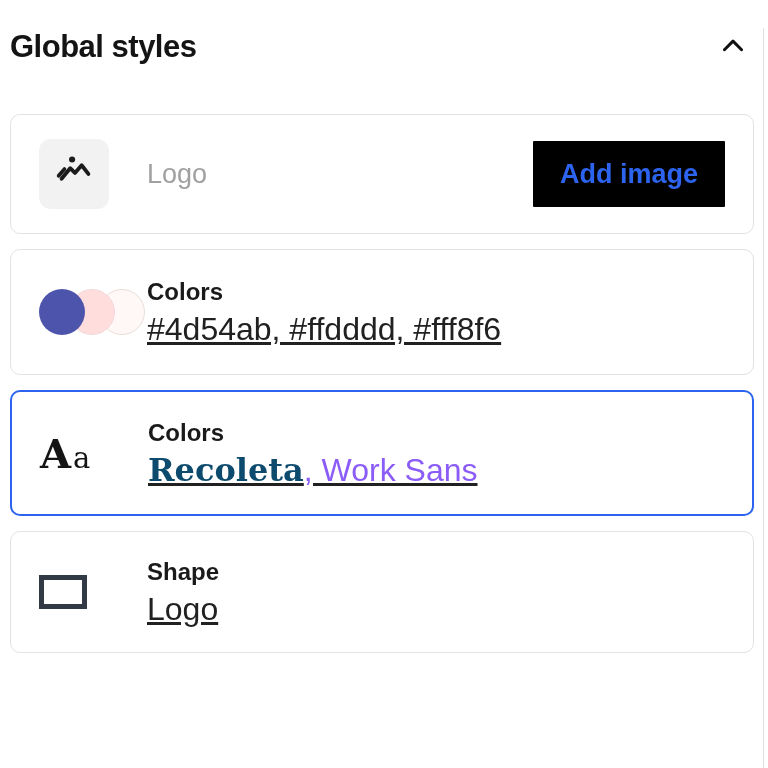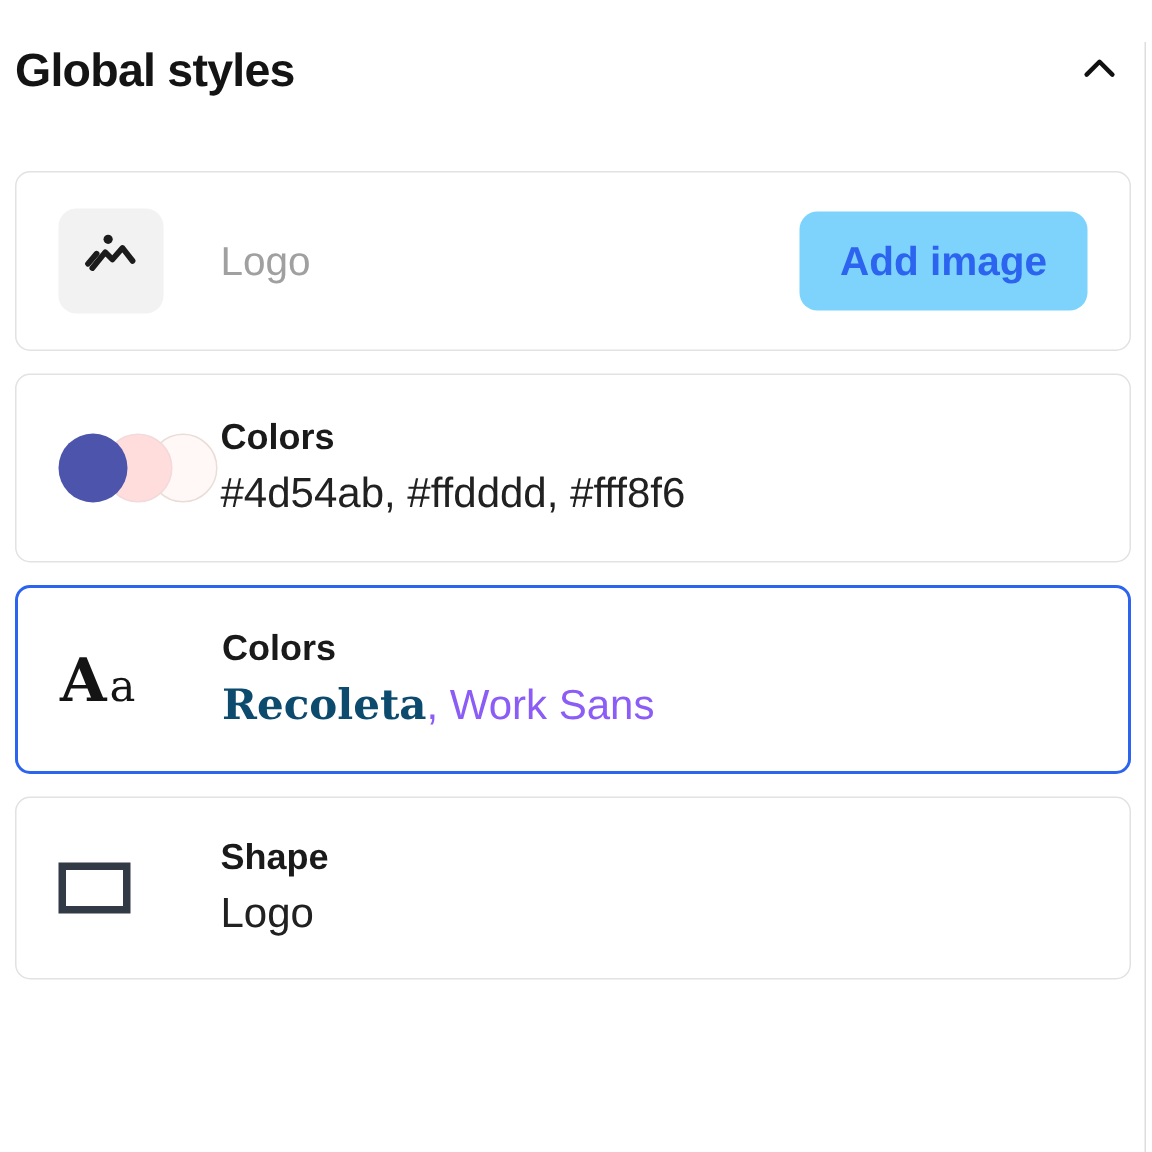--- a/index.html
+++ b/index.html
@@ -23,33 +23,33 @@
   .card-logo   { height:120px; }
   .card-colors { height:126px; }
   .card-fonts  { height:126px; }
   .card-shape  { height:122px;padding-left:28px; }
 
   .icon-area { width:108px; flex-shrink:0; display:flex; align-items:center; }
 
   .logo-tile { width:70px; height:70px; background:#f2f2f2; border-radius:12px;
                display:flex; align-items:center; justify-content:center; }
   .logo-placeholder { font-size:27px; color:#a0a0a0; }
-  .add-image-btn { margin-left:auto; height:66px; padding:0 27px; background:#7dd3fc;
-                   border:none; border-radius:12px; font-family:inherit;
+  .add-image-btn { margin-left:auto; height:66px; padding:0 27px; background:#000000;
+                   border:none; border-radius:1px; font-family:inherit;
                    font-size:27px; font-weight:700; color:#2c64f0; cursor:pointer; }
 
   .swatch-row { display:flex; align-items:center; }
   .swatch { width:46px; height:46px; border-radius:50%; }
   .swatch-1 { position:relative; z-index:3; }
   .swatch-2 { margin-left:-16px; position:relative; z-index:2; border:1px solid #f3d9d9; }
   .swatch-3 { margin-left:-16px; position:relative; z-index:1; border:1px solid #e9ddd7; }
 
   .card-text { display:flex; flex-direction:column; }
   .card-title { font-size:24px; font-weight:700; color:#1a1a1a; line-height:34px; }
-  .card-value { font-size:28px; font-weight:400; color:#212121; line-height:40px; }
+  .card-value { font-size:32px; font-weight:400; color:#212121; line-height:40px;text-decoration:underline; }
 
   .font-icon { font-family:"DejaVu Serif","Liberation Serif",serif; color:#141414;
                display:flex; align-items:baseline; }
   .font-icon-large { font-size:40px; font-weight:700; }
   .font-icon-small { font-size:29px; font-weight:400; margin-left:2px; }
   .font-primary { font-family:"DejaVu Serif","Liberation Serif",serif; font-weight:700; color:#0c4a6e; }
   .font-secondary { font-family:"Liberation Sans","DejaVu Sans",sans-serif; color:#8b5cf6; }
 
   .shape-glyph { width:48px; height:34px; border:5px solid #323a46; background:#fff; border-radius:0; }
 </style>

